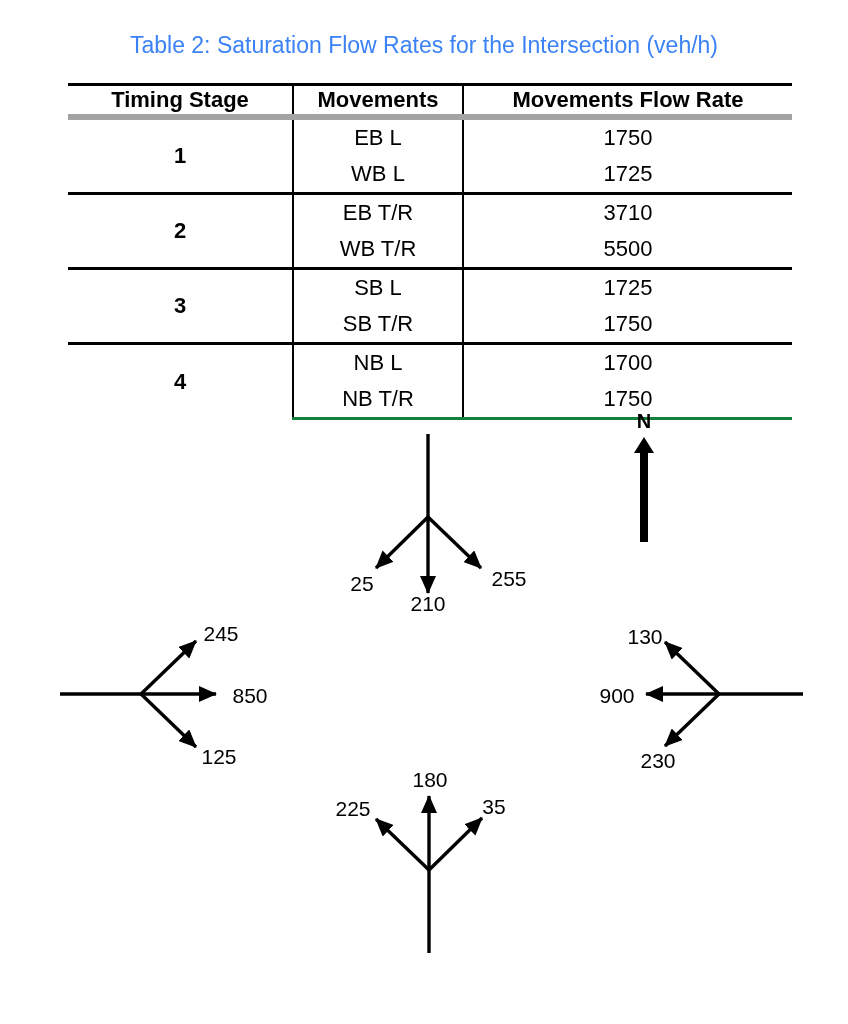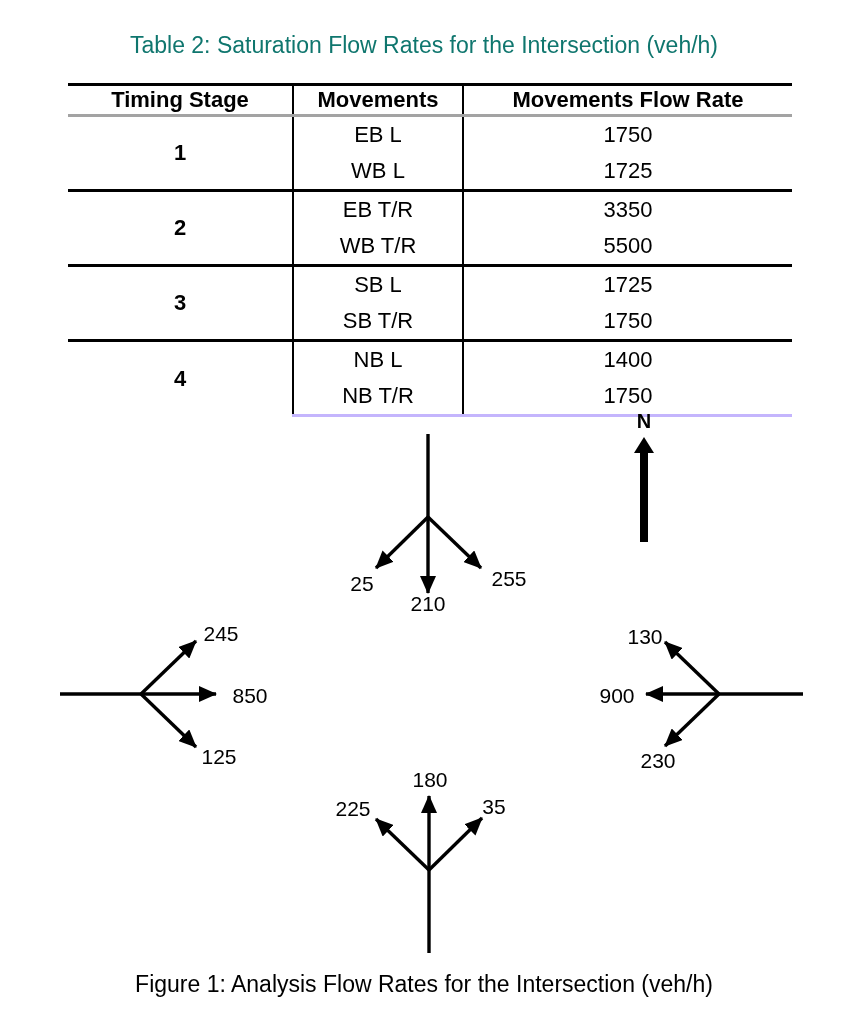--- a/index.html
+++ b/index.html
@@ -2,40 +2,40 @@
 <html><head>
 <meta charset="utf-8">
 <style>
   html,body{margin:0;padding:0;background:#ffffff;}
   .page{
     position:relative;width:848px;height:1024px;background:#ffffff;
     font-family:"Liberation Sans",sans-serif;color:#000;overflow:hidden;
   }
   .doc-title{
     position:absolute;top:32px;left:0;width:848px;text-align:center;
-    font-size:23px;color:#0f766e;
+    font-size:23px;color:#3b82f6;
   }
   .doc-caption{
     position:absolute;top:971px;left:0;width:848px;text-align:center;
     font-size:23px;color:#000;
   }
   table.sat-table{
     position:absolute;left:68px;top:83px;width:724px;
     border-collapse:collapse;table-layout:fixed;
   }
   .sat-table th{
-    border-top:3px solid #000;border-bottom:3px solid #a3a3a3;
+    border-top:3px solid #000;border-bottom:6px solid #a3a3a3;
     font-size:22px;font-weight:bold;height:28px;text-align:center;vertical-align:middle;padding:0;
   }
   .sat-table td{
     font-size:22px;height:36px;text-align:center;vertical-align:middle;padding:0;
   }
   .sat-table .col-div{border-left:2px solid #000;border-right:2px solid #000;}
   .sat-table tr.gs td{border-top:3px solid #000;}
-  .sat-table tbody tr.last td{border-bottom:3px solid #c4b5fd;}
+  .sat-table tbody tr.last td{border-bottom:3px solid #15803d;}
   .sat-table td.stage{font-weight:bold;}
   svg.figure{position:absolute;left:0;top:410px;}
   svg.figure line{stroke:#000;stroke-width:3.4;}
   svg.figure line.nbar{stroke-width:8;}
   svg.figure text{
     font-family:"Liberation Sans",sans-serif;font-size:21px;fill:#000;text-anchor:middle;
   }
   svg.figure text.north{font-weight:bold;font-size:20px;}
 </style>
 </head>
@@ -64,39 +64,39 @@
         <td class="col-div">EB L</td>
         <td>1750</td>
       </tr>
       <tr>
         <td class="col-div">WB L</td>
         <td>1725</td>
       </tr>
       <tr class="gs">
         <td class="stage" rowspan="2">2</td>
         <td class="col-div">EB T/R</td>
-        <td>3350</td>
+        <td>3710</td>
       </tr>
       <tr>
         <td class="col-div">WB T/R</td>
         <td>5500</td>
       </tr>
       <tr class="gs">
         <td class="stage" rowspan="2">3</td>
         <td class="col-div">SB L</td>
         <td>1725</td>
       </tr>
       <tr>
         <td class="col-div">SB T/R</td>
         <td>1750</td>
       </tr>
       <tr class="gs">
         <td class="stage" rowspan="2">4</td>
         <td class="col-div">NB L</td>
-        <td>1400</td>
+        <td>1700</td>
       </tr>
       <tr class="last">
         <td class="col-div">NB T/R</td>
         <td>1750</td>
       </tr>
     </tbody>
   </table>
 
   <svg class="figure" width="848" height="560" viewBox="0 410 848 560" xmlns="http://www.w3.org/2000/svg">
     <defs>
@@ -145,15 +145,14 @@
       <line x1="429" y1="953" x2="429" y2="870"></line>
       <line x1="429" y1="870" x2="429" y2="796" marker-end="url(#ah)"></line>
       <line x1="429" y1="870" x2="376" y2="819" marker-end="url(#ah)"></line>
       <line x1="429" y1="870" x2="482" y2="818" marker-end="url(#ah)"></line>
       <text x="430" y="787">180</text>
       <text x="353" y="816">225</text>
       <text x="494" y="814">35</text>
     </g>
   </svg>
 
-  <div class="doc-caption">Figure 1: Analysis Flow Rates for the Intersection (veh/h)</div>
 
 </div>
 
 </body></html>

